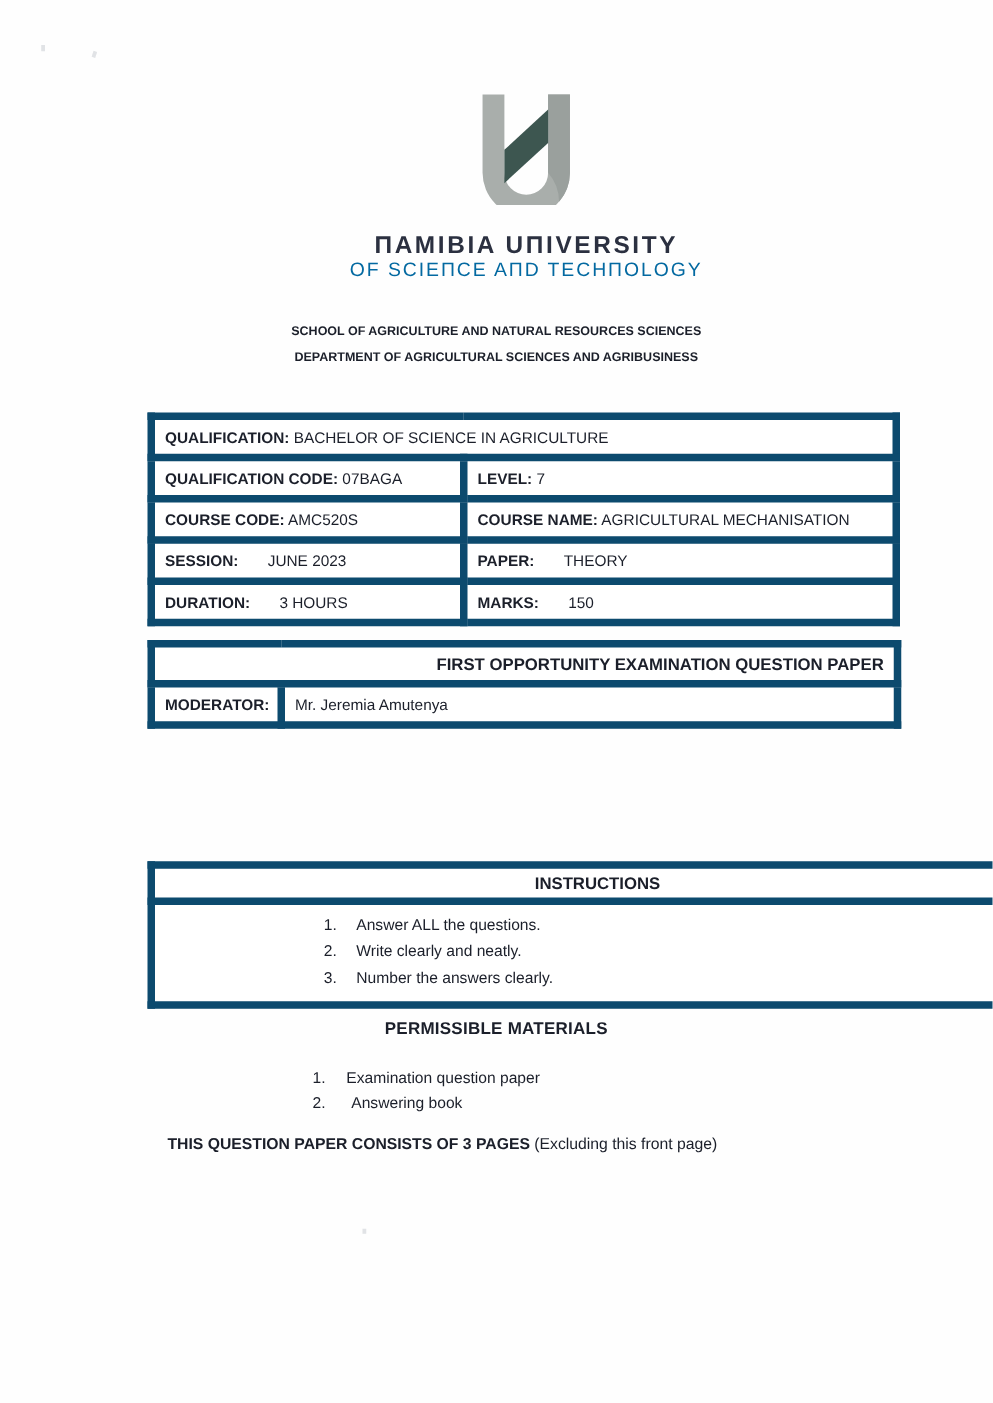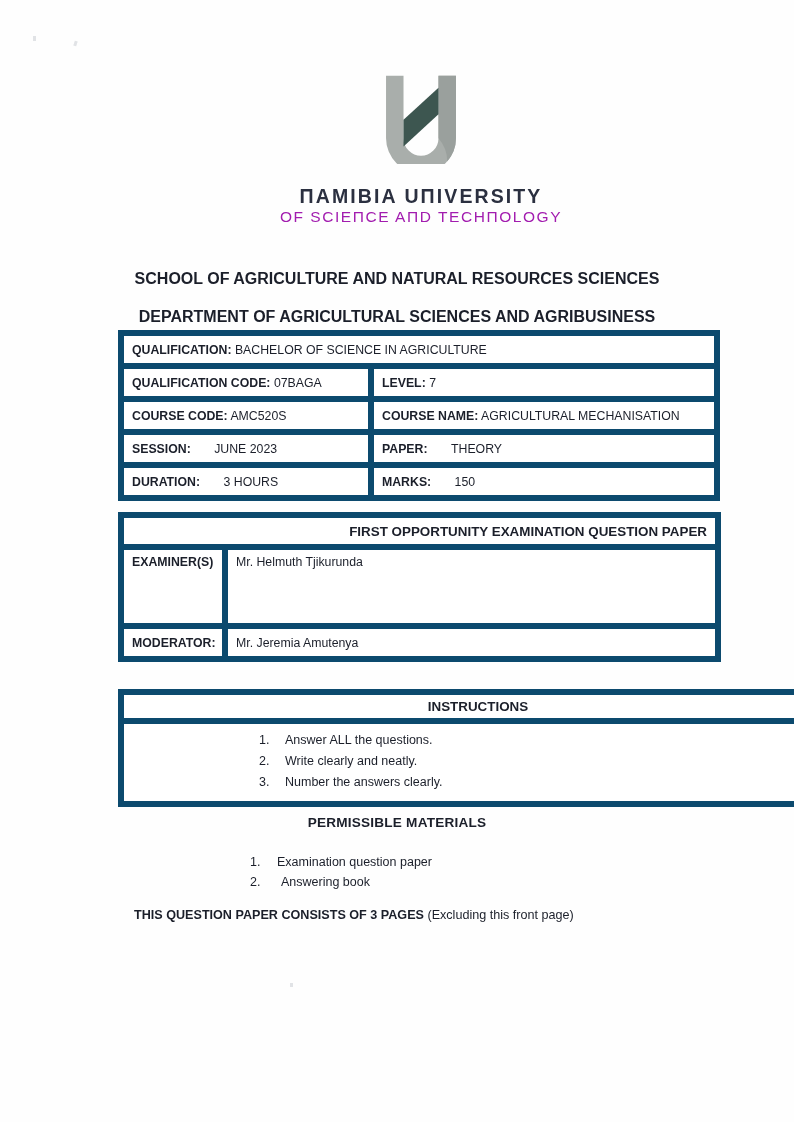--- a/index.html
+++ b/index.html
@@ -55,41 +55,41 @@
   .wordmark .line1 {
     font-size: 19.5px;
     font-weight: 700;
     letter-spacing: 2.1px;
     color: #2b3040;
   }
   .wordmark .line2 {
     font-size: 15.5px;
     font-weight: 400;
     letter-spacing: 1.55px;
-    color: #a21caf;
+    color: #0369a1;
     margin-top: 3px;
   }
 
   
   .headings {
     position: absolute;
     left: 0; right: 0;
     top: 250px;
     text-align: center;
   }
   .headings .faculty {
     font-size: 14.4px;
     font-weight: 700;
     letter-spacing: .1px;
   }
   .headings .school,
   .headings .department {
-    font-size: 16px;
-    font-weight: 700;
-    margin-top: 20px;
+    font-size: 10px;
+    font-weight: 700;
+    margin-top: 10px;
   }
 
   
   .tbl {
     position: absolute;
     border-collapse: collapse;
     table-layout: fixed;
     background: #fff;
   }
   .tbl td {
@@ -289,24 +289,20 @@
   </table>
 
   <table class="tbl" id="exam-table">
     <colgroup>
         <col style="width:104px">
         <col style="width:493px">
       </colgroup>
     <tbody>
       <tr>
         <td colspan="2" class="title-cell">FIRST OPPORTUNITY EXAMINATION QUESTION PAPER</td>
-      </tr>
-      <tr>
-        <td class="tall lbl">EXAMINER(S)</td>
-        <td class="tall val">Mr. Helmuth Tjikurunda</td>
       </tr>
       <tr>
         <td class="lbl">MODERATOR:</td>
         <td class="val">Mr. Jeremia Amutenya</td>
       </tr>
     </tbody>
   </table>
 
   <table class="tbl" id="instructions-table">
     <tbody>

